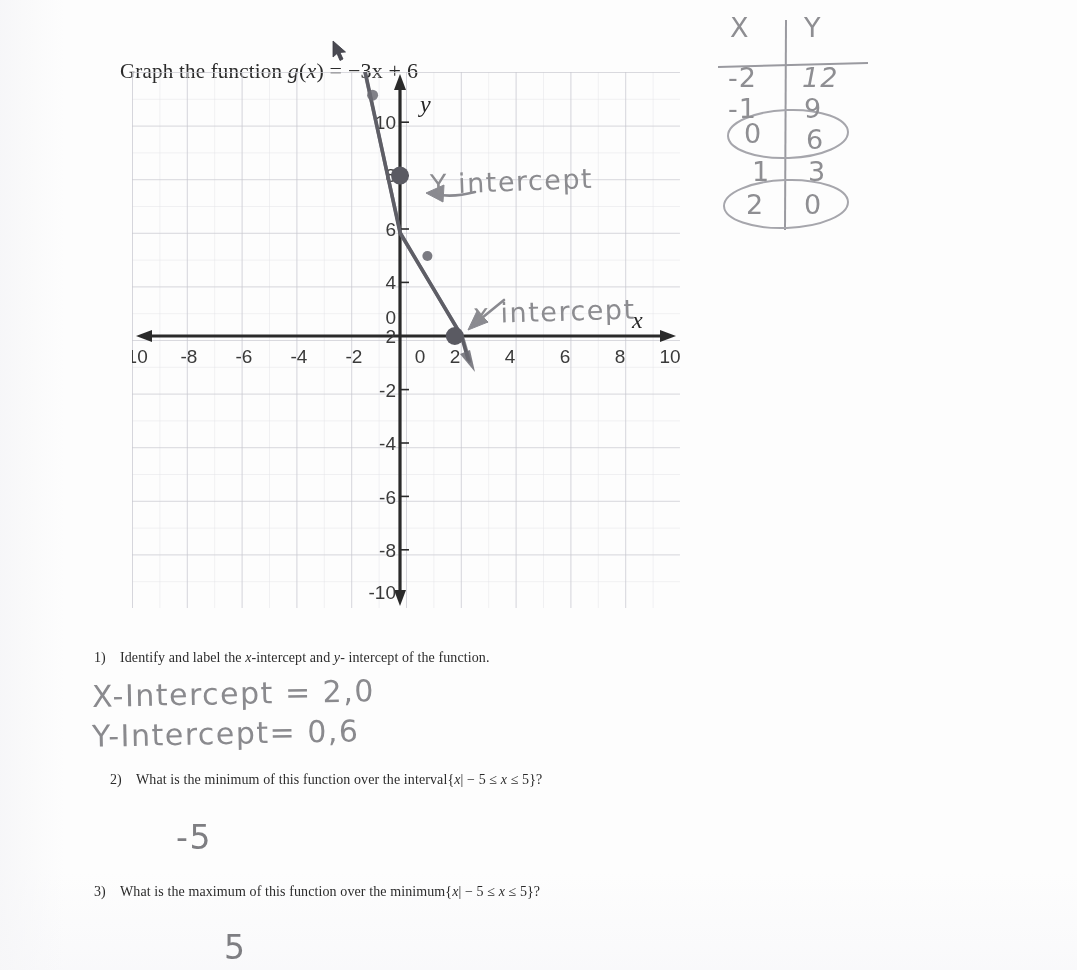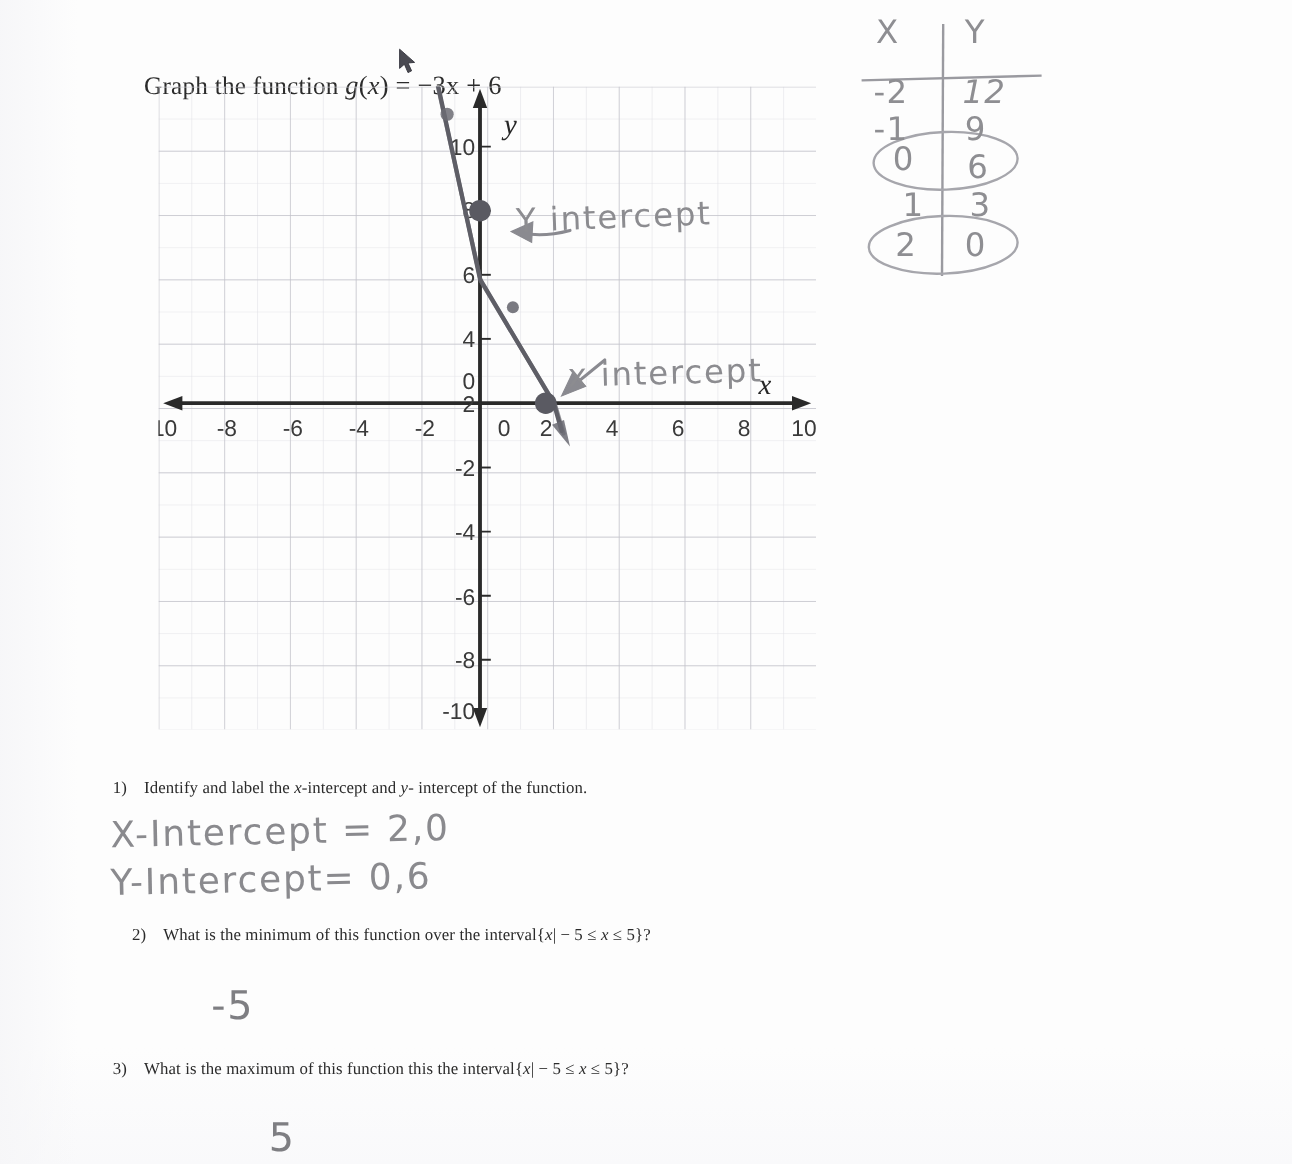--- a/index.html
+++ b/index.html
@@ -298,15 +298,15 @@
 <div class="answer ans-1a">X-Intercept = 2,0</div>
 <div class="answer ans-1b">Y-Intercept= 0,6</div>
 
 <div class="question" style="left:110px; top:772px;">
   <span class="q-num">2)</span><span>What is the minimum of this function over the interval{</span><span class="it">x</span><span>| − 5 ≤ </span><span class="it">x</span><span> ≤ 5}?</span>
 </div>
 <div class="ghost" style="left:168px; top:820px;">  </div>
 <div class="answer ans-2">-5</div>
 
 <div class="question" style="left:94px; top:884px;">
-  <span class="q-num">3)</span><span>What is the maximum of this function this the interval{</span><span class="it">x</span><span>| − 5 ≤ </span><span class="it">x</span><span> ≤ 5}?</span>
+  <span class="q-num">3)</span><span>What is the maximum of this function over the minimum{</span><span class="it">x</span><span>| − 5 ≤ </span><span class="it">x</span><span> ≤ 5}?</span>
 </div>
 <div class="answer ans-3">5</div>
 
 </body></html>

